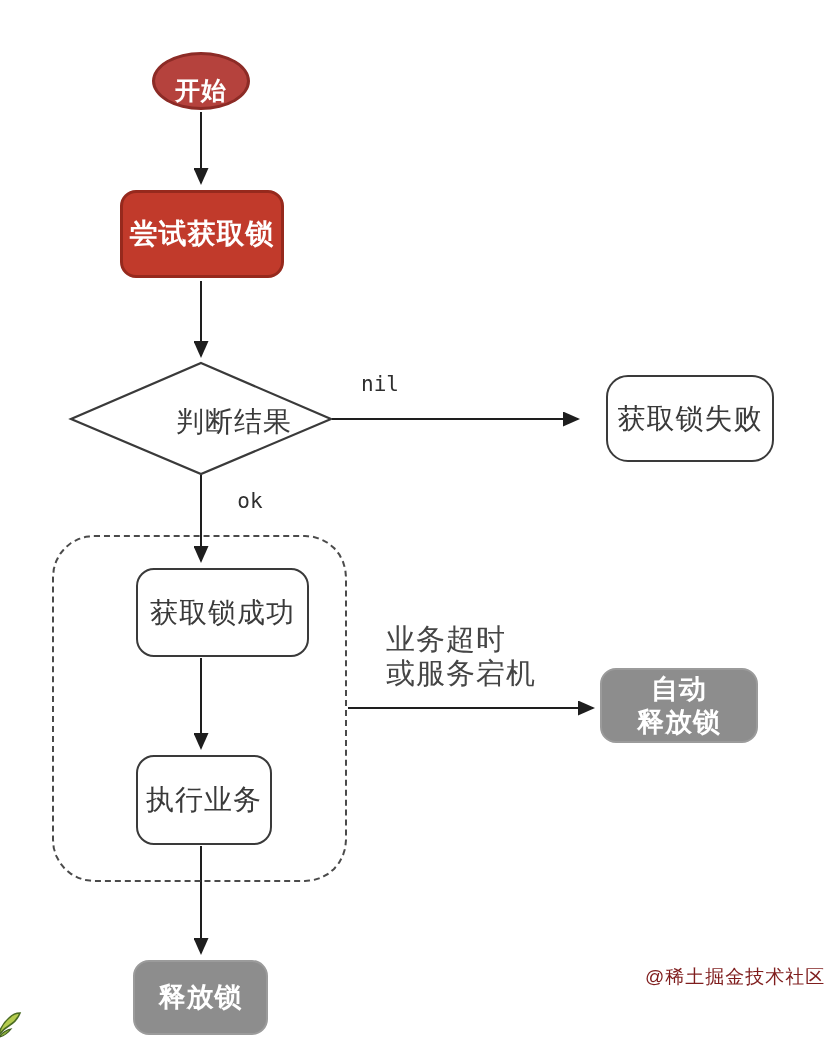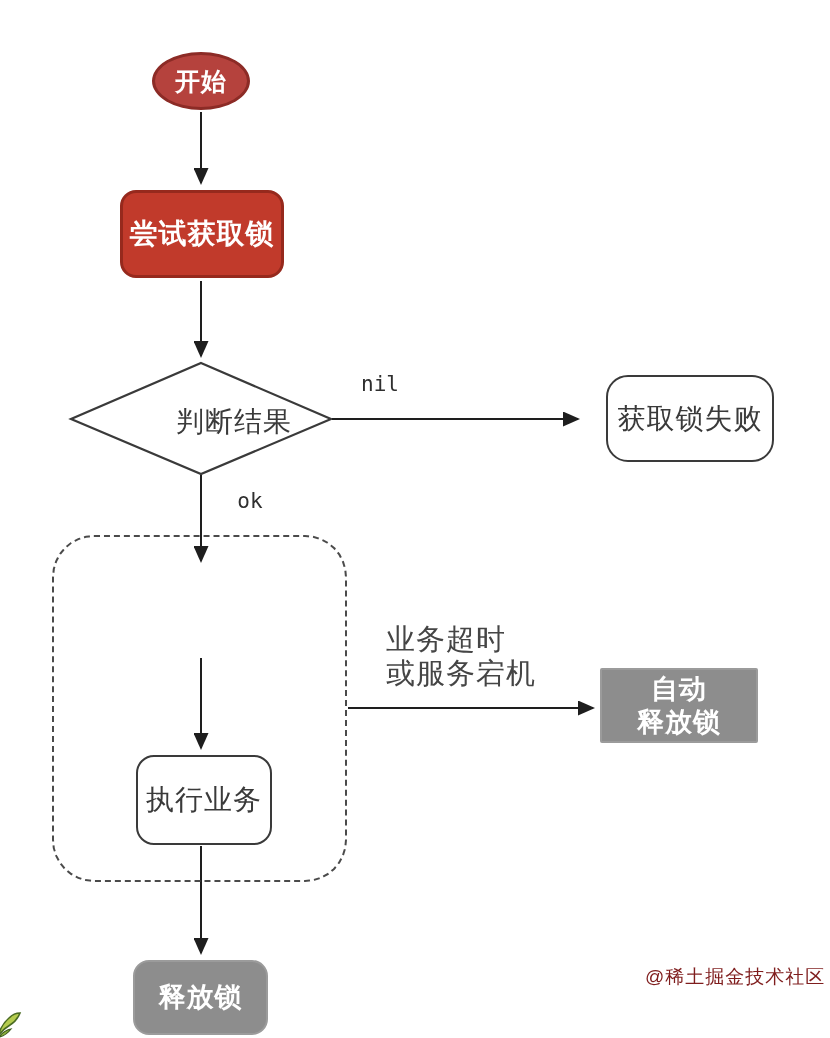--- a/index.html
+++ b/index.html
@@ -11,38 +11,38 @@
   .edge{stroke:#1e1e1e;stroke-width:2;}
   .diamond{fill:#ffffff;stroke:#3a3a3a;stroke-width:2.2;}
   .node{
     position:absolute;z-index:2;box-sizing:border-box;
     display:flex;flex-direction:column;align-items:center;justify-content:center;
     text-align:center;letter-spacing:1px;
   }
   .node-start{
     left:152px;top:52px;width:98px;height:58px;border-radius:50%;
     background:#b5423d;border:3px solid #8c2b26;color:#fff;
-    font-size:25px;font-weight:bold;
+    font-size:25px;font-weight:bold;justify-content:flex-end;
   }
   .node-action{
     left:120px;top:190px;width:164px;height:88px;border-radius:16px;
     background:#c13a2b;border:3px solid #96291d;color:#fff;
     font-size:28px;font-weight:bold;
   }
   .node-outline{
     background:#ffffff;border:2.5px solid #3a3a3a;color:#3a3a3a;font-size:28px;margin-left:21px;
   }
   .node-failed{left:585px;top:375px;width:168px;height:87px;border-radius:22px;}
   .node-success{left:115px;top:568px;width:173px;height:89px;border-radius:18px;}
   .node-exec{left:115px;top:755px;width:136px;height:90px;border-radius:18px;}
   .node-gray{
     background:#8d8d8d;border:2px solid #9b9b9b;color:#fff;font-weight:bold;
     font-size:27px;line-height:33px;
   }
-  .node-auto{left:600px;top:668px;width:158px;height:75px;border-radius:2px;}
+  .node-auto{left:600px;top:668px;width:158px;height:75px;border-radius:16px;}
   .node-release{left:133px;top:960px;width:135px;height:75px;border-radius:16px;}
   .decision-label{
     position:absolute;left:110px;top:403px;width:182px;z-index:2;
     text-align:right;font-size:28px;letter-spacing:1px;color:#3a3a3a;
   }
   .dashed-group{
     position:absolute;left:52px;top:535px;width:295px;height:347px;z-index:1;
     border:2.5px dashed #4a4a4a;border-radius:42px;box-sizing:border-box;
   }
   .edge-label{position:absolute;z-index:3;color:#2f2f2f;}
@@ -86,20 +86,23 @@
   <div class="node node-action">
     <span>尝试获取锁</span>
   </div>
 
   <div class="decision-label">判断结果</div>
 
   <div class="node node-outline node-failed">
     <span>获取锁失败</span>
   </div>
 
+  <div class="node node-outline node-success">
+    <span>获取锁成功</span>
+  </div>
 
   <div class="node node-outline node-exec">
     <span>执行业务</span>
   </div>
 
   <div class="node node-gray node-auto">
     <span>自动</span>
     <span>释放锁</span>
   </div>
 

